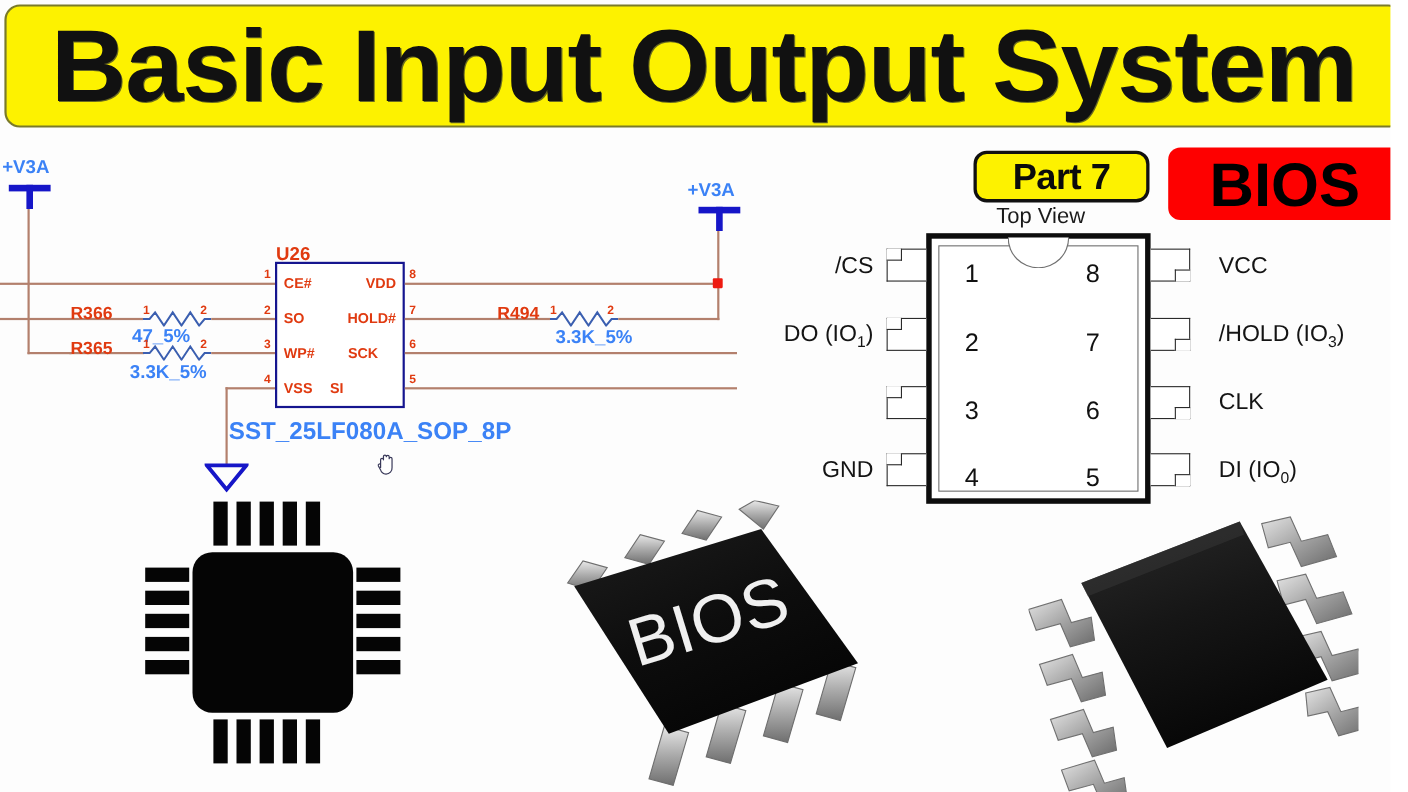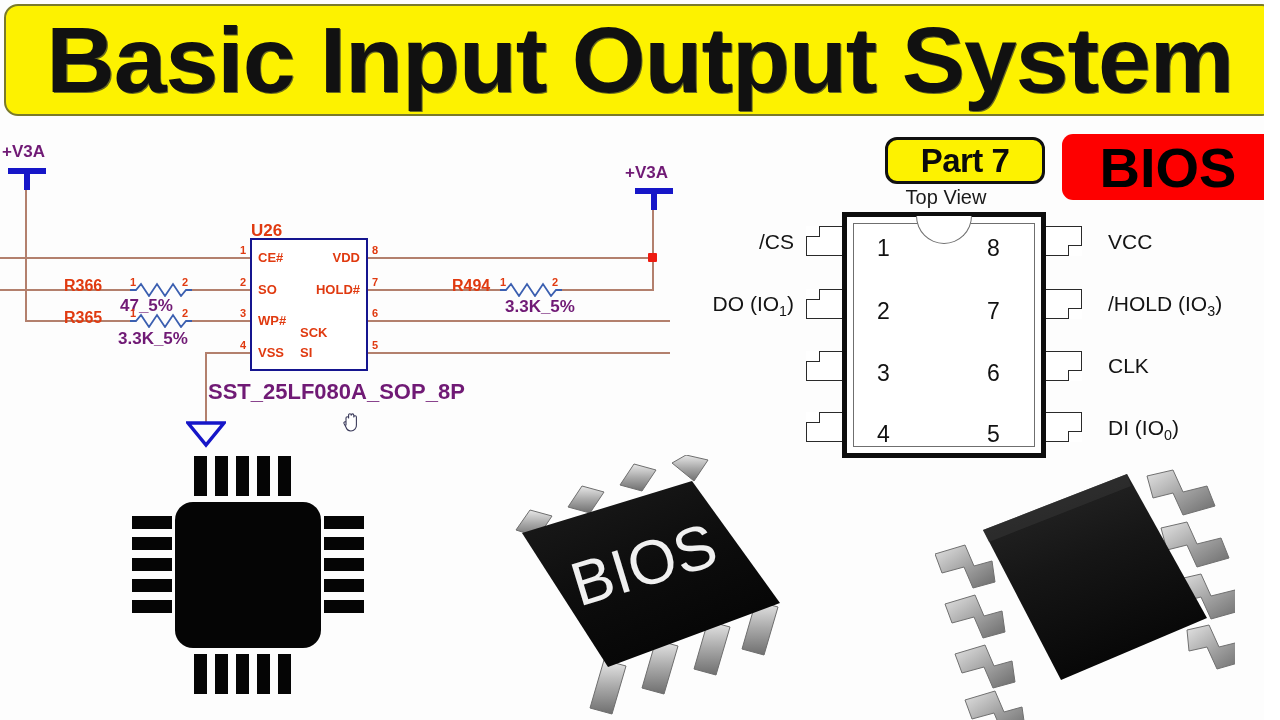--- a/index.html
+++ b/index.html
@@ -83,21 +83,21 @@
   .wire.h { height: 2px; }
   .wire.v { width: 2px; }
 
   .sch-label {
     position: absolute;
     font-weight: bold;
     white-space: nowrap;
     line-height: 1;
   }
   .lbl-red   { color: #e03a10; }
-  .lbl-blue  { color: #701a75; }
+  .lbl-blue  { color: #3b82f6; }
 
   .pinnum {
     position: absolute;
     font-size: 11px;
     font-weight: bold;
     color: #e03a10;
     line-height: 1;
   }
 
   .junction {
@@ -320,21 +320,21 @@
   <div class="pinnum" style="left:372px; top:308px;">6</div>
   <div class="pinnum" style="left:372px; top:340px;">5</div>
 
   <div class="u26-pin" style="left:258px; top:251px;">CE#</div>
   <div class="u26-pin" style="left:258px; top:283px;">SO</div>
   <div class="u26-pin" style="left:258px; top:314px;">WP#</div>
   <div class="u26-pin" style="left:258px; top:346px;">VSS</div>
 
   <div class="u26-pin" style="left:300px; top:251px; width:60px; text-align:right;">VDD</div>
   <div class="u26-pin" style="left:296px; top:283px; width:64px; text-align:right;">HOLD#</div>
-  <div class="u26-pin" style="left:300px; top:314px; width:60px; text-align:left;margin-top:12px;">SCK</div>
+  <div class="u26-pin" style="left:300px; top:314px; width:60px; text-align:center;">SCK</div>
   <div class="u26-pin" style="left:300px; top:346px; width:60px; text-align:left;">SI</div>
 
   <div class="sch-label lbl-blue" style="left:208px; top:381px; font-size:22px;">SST_25LF080A_SOP_8P</div>
 
   <div class="wire h" style="left:368px; top:257px; width:286px;"></div>
 
   <div class="wire h" style="left:368px; top:289px; width:132px;"></div>
   <div class="wire h" style="left:562px; top:289px; width:92px;"></div>
   <div class="wire v" style="left:652px; top:257px; height:34px;"></div>
 
@@ -398,20 +398,21 @@
   </div>
   <div class="lead right" style="left:1046px; top:351px;">
     <div class="lead-notch" style="right:-1px; bottom:-1px; border-left:1.6px solid #2a2a2a; border-top:1.6px solid #2a2a2a;"></div>
   </div>
   <div class="lead right" style="left:1046px; top:412px;">
     <div class="lead-notch" style="right:-1px; bottom:-1px; border-left:1.6px solid #2a2a2a; border-top:1.6px solid #2a2a2a;"></div>
   </div>
 
   <div class="pin-text l" style="left:616px; top:231px; width:178px;">/CS</div>
   <div class="pin-text l" style="left:616px; top:293px; width:178px;">DO (IO<sub>1</sub>)</div>
+  <div class="pin-text l" style="left:616px; top:417px; width:178px;">GND</div>
 
   <div class="pin-text" style="left:1108px; top:231px;">VCC</div>
   <div class="pin-text" style="left:1108px; top:293px;">/HOLD (IO<sub>3</sub>)</div>
   <div class="pin-text" style="left:1108px; top:355px;">CLK</div>
   <div class="pin-text" style="left:1108px; top:417px;">DI (IO<sub>0</sub>)</div>
 
   <div class="qfn" style="left:120px; top:450px; width:256px; height:228px;">
     <div class="qfn-body"></div>
 
     <div class="qfn-pin" style="left:74px;  top:6px; width:13px; height:40px;"></div>

